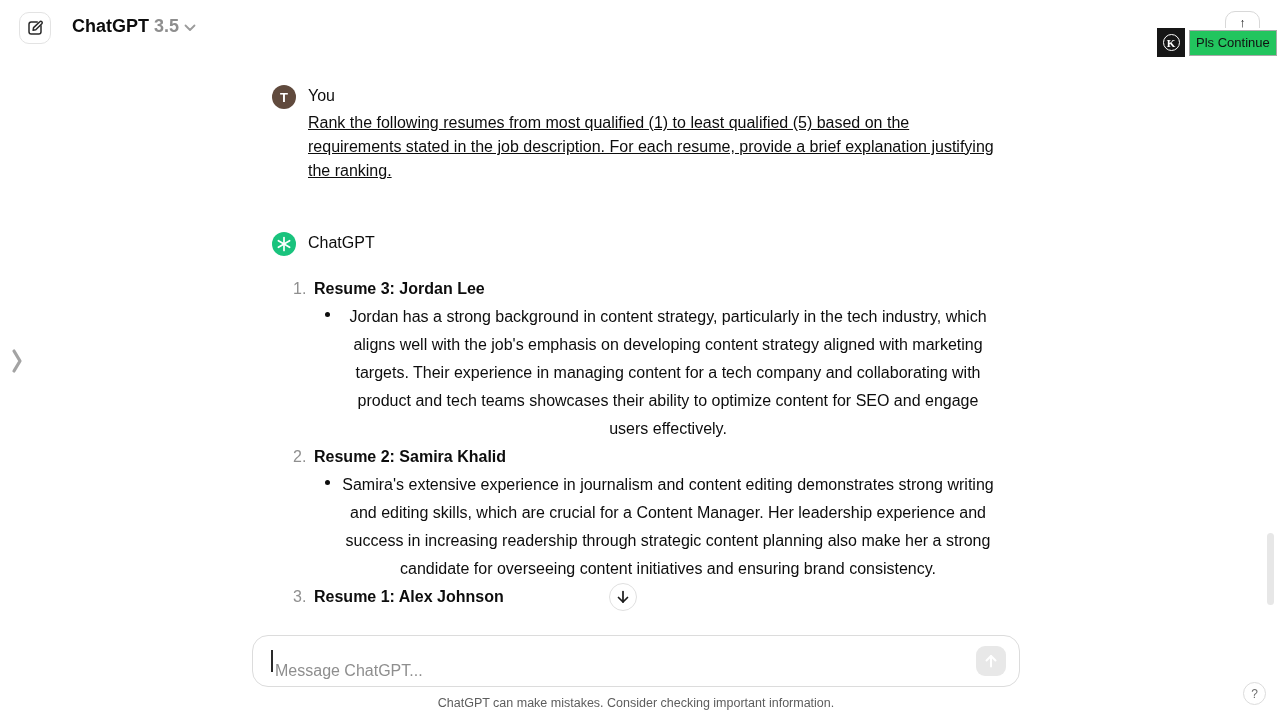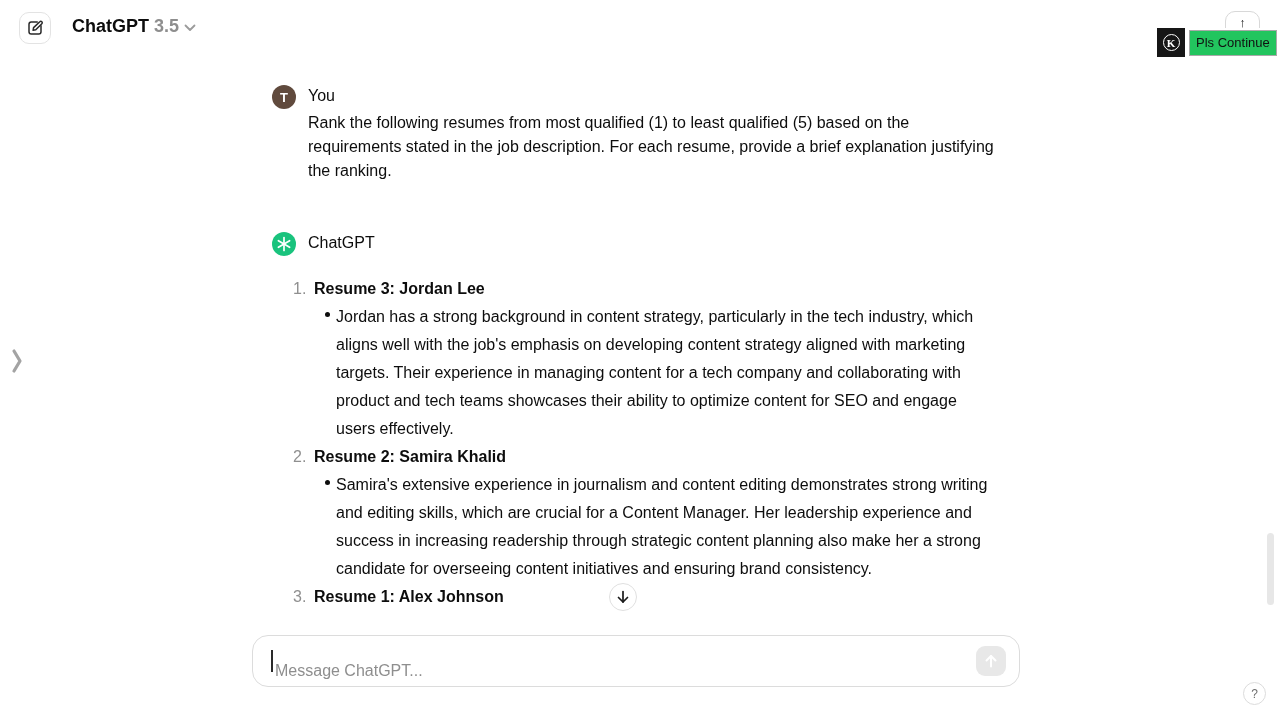--- a/index.html
+++ b/index.html
@@ -74,27 +74,27 @@
   .msg-assistant { margin-top: 48px; }
   .avatar {
     width: 24px; height: 24px; border-radius: 50%; flex: none;
     display: flex; align-items: center; justify-content: center;
     color: #fff; font-size: 13px; font-weight: 700; margin-top: 1px;
   }
   .avatar-user { background: #604a3d; }
   .avatar-assistant { background: #19c37d; }
   .msg-content { width: 692px; font-size: 16px; }
   .msg-name { font-weight: 400; line-height: 24px; font-size: 16px; }
-  .user-text { line-height: 24px; margin-top: 3px; }
+  .user-text { line-height: 24px; margin-top: 3px; text-decoration: underline; }
   .assistant-body { line-height: 28px; margin-top: 4px; }
   .rankings { margin: 20px 0 0 0; padding: 0; list-style: none; }
   .li-head { display: flex; line-height: 28px; margin-left: -15px; }
   .li-num { width: 21px; color: #8f8f8f; flex: none; }
   .li-title { font-weight: 700; color: #0d0d0d; }
-  .li-bullet { position: relative; padding-left: 28px; line-height: 28px; }
+  .li-bullet { position: relative; padding-left: 28px; line-height: 28px; text-align: center; }
   .li-bullet::before {
     content: ""; position: absolute; left: 17px; top: 9px;
     width: 5px; height: 5px; border-radius: 50%; background: #0d0d0d;
   }
 
   
   .scroll-down {
     position: absolute; left: 609px; top: 583px;
     width: 28px; height: 28px; border-radius: 50%;
     background: #fff; border: 1px solid #e0e0e0;
@@ -261,20 +261,21 @@
     <button class="send-btn">
       <span style="display:flex;">
         <svg width="16" height="16" viewBox="0 0 16 16" fill="none" stroke="#ffffff" stroke-width="2" stroke-linecap="round" stroke-linejoin="round">
           <line x1="8" y1="13.5" x2="8" y2="3"></line>
           <polyline points="3.5,7.5 8,3 12.5,7.5"></polyline>
         </svg>
       </span>
     </button>
   </div>
 
+  <div class="footer-note">ChatGPT can make mistakes. Consider checking important information.</div>
 
   <div class="help-btn">
     <span>?</span>
   </div>
 
   <div class="scroll-thumb"></div>
 
 </div>
 
 </body></html>

